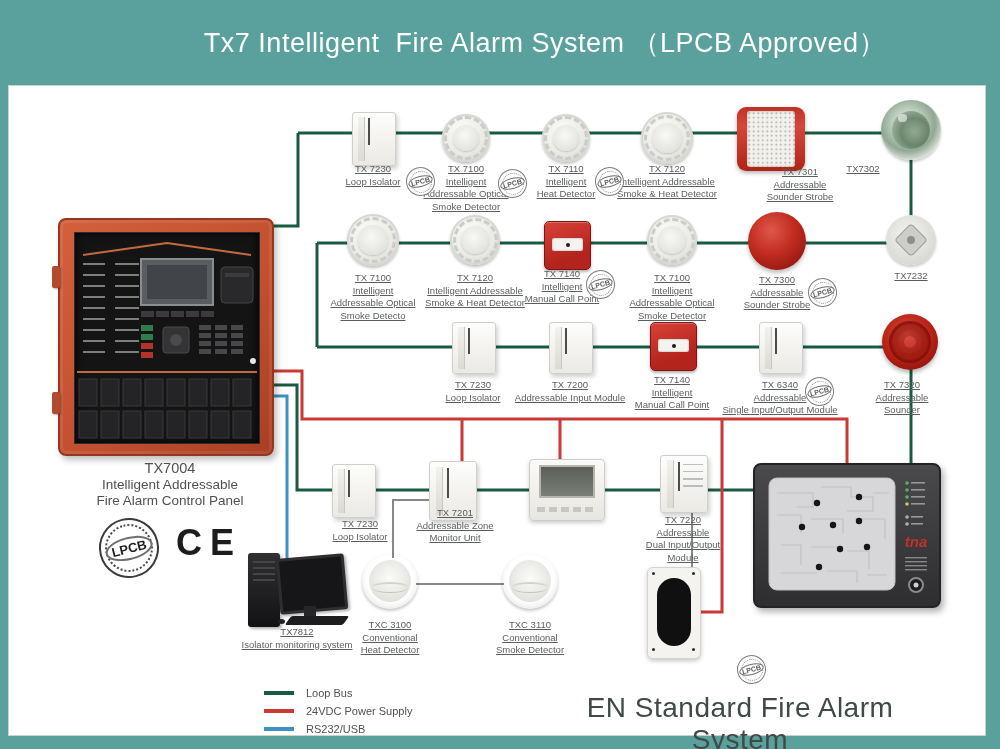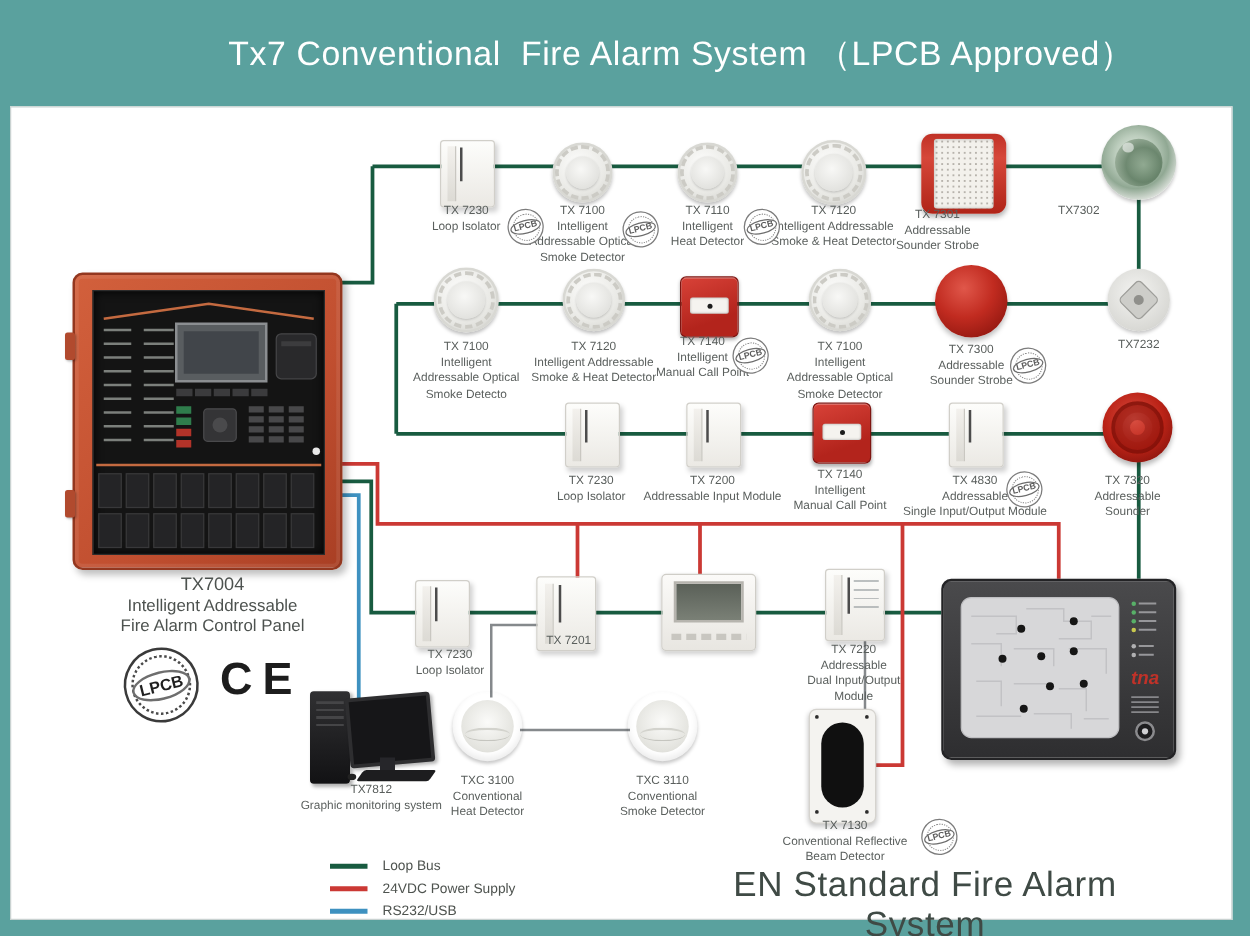--- a/index.html
+++ b/index.html
@@ -6,21 +6,21 @@
   .stage{position:relative;width:1000px;height:749px;background:#5aa19e;overflow:hidden;
          font-family:"Liberation Sans",sans-serif;}
   .title{position:absolute;top:0;left:0;right:0;height:85px;margin:0;display:flex;
          align-items:center;justify-content:center;padding-left:90px;box-sizing:border-box;
          color:#ffffff;font-size:27px;font-weight:500;letter-spacing:.5px;white-space:pre;}
   .content{position:absolute;left:8px;top:85px;width:978px;height:651px;background:#ffffff;
            border:1px solid #c9d2d1;box-sizing:border-box;}
   .wires{position:absolute;left:0;top:0;width:1000px;height:749px;pointer-events:none;}
 
   
-  .lbl{position:absolute;text-align:center;color:#5a5f5d;font-size:9.5px;line-height:12.5px;}
+  .lbl{position:absolute;text-align:center;color:#5a5f5d;font-size:9.5px;line-height:12.5px;text-decoration:underline;}
   .lbl .code{display:block;}
   .lbl .desc{display:block;white-space:pre-line;}
   .panel-lbl{position:absolute;text-align:center;color:#4d524f;font-size:13.5px;line-height:16.5px;}
   .panel-lbl .code{display:block;font-size:14.5px;}
   .panel-lbl .desc{display:block;white-space:pre-line;}
 
   
   .lpcb{position:absolute;width:27px;height:27px;border:1.5px solid #7c7c7c;border-radius:50%;
         transform:rotate(-14deg);display:flex;align-items:center;justify-content:center;background:#fff;}
   .lpcb::before{content:"";position:absolute;inset:2.5px;border:1px dotted #909090;border-radius:50%;}
@@ -143,21 +143,21 @@
   .legend-label{font-size:11px;color:#4e534f;}
 
   .footer{position:absolute;left:540px;top:692px;width:400px;text-align:center;
      font-size:28px;color:#3f4a45;letter-spacing:.5px;}
 </style>
 </head>
 <body>
 
 <div class="stage">
 
-  <h1 class="title">Tx7 Conventional  Fire Alarm System （LPCB Approved）</h1>
+  <h1 class="title">Tx7 Intelligent  Fire Alarm System （LPCB Approved）</h1>
 
   <div class="content"></div>
 
   <svg class="wires" viewBox="0 0 1000 749">
     <g stroke="#185b40" stroke-width="3" fill="none">
       <polyline points="298,133 911,133"></polyline>
       <polyline points="911,133 911,243"></polyline>
       <polyline points="317,243 911,243"></polyline>
       <polyline points="317,243 317,347"></polyline>
       <polyline points="317,347 911,347"></polyline>
@@ -292,21 +292,21 @@
   <div class="lbl" style="left:506px;top:163px;width:120px">
     <span class="code">TX 7110</span>
     <span class="desc">Intelligent
 Heat Detector</span>
   </div>
   <div class="lbl" style="left:597px;top:163px;width:140px">
     <span class="code">TX 7120</span>
     <span class="desc">Intelligent Addressable
 Smoke &amp; Heat Detector</span>
   </div>
-  <div class="lbl" style="left:690px;top:166px;width:120px">
+  <div class="lbl" style="left:740px;top:166px;width:120px">
     <span class="code">TX 7301</span>
     <span class="desc">Addressable
 Sounder Strobe</span>
   </div>
   <div class="lbl" style="left:793px;top:163px;width:140px">
     <span class="code">TX7302</span>
   </div>
   <div class="lpcb" style="left:406px;top:167px">
       <b>LPCB</b>
     </div>
@@ -374,21 +374,21 @@
   <div class="lbl" style="left:495px;top:379px;width:150px">
     <span class="code">TX 7200</span>
     <span class="desc">Addressable Input Module</span>
   </div>
   <div class="lbl" style="left:612px;top:374px;width:120px">
     <span class="code">TX 7140</span>
     <span class="desc">Intelligent
 Manual Call Point</span>
   </div>
   <div class="lbl" style="left:700px;top:379px;width:160px">
-    <span class="code">TX 4830</span>
+    <span class="code">TX 6340</span>
     <span class="desc">Addressable
 Single Input/Output Module</span>
   </div>
   <div class="lbl" style="left:842px;top:379px;width:120px">
     <span class="code">TX 7320</span>
     <span class="desc">Addressable
 Sounder</span>
   </div>
   <div class="lpcb" style="left:805px;top:377px">
       <b>LPCB</b>
@@ -440,20 +440,22 @@
       <circle cx="161" cy="120" r="2.5" fill="#cfcfd2"></circle>
     </svg>
   </div>
 
   <div class="lbl" style="left:300px;top:518px;width:120px">
     <span class="code">TX 7230</span>
     <span class="desc">Loop Isolator</span>
   </div>
   <div class="lbl" style="left:395px;top:507px;width:120px">
     <span class="code">TX 7201</span>
+    <span class="desc">Addressable Zone
+Monitor Unit</span>
   </div>
   <div class="lbl" style="left:623px;top:514px;width:120px">
     <span class="code">TX 7220</span>
     <span class="desc">Addressable
 Dual Input/Output
 Module</span>
   </div>
 
   <div class="pc" style="left:246px;top:549px">
     <div class="pc-tower"></div>
@@ -461,37 +463,32 @@
     <div class="pc-stand"></div>
     <div class="pc-kbd"></div>
     <div class="pc-mouse"></div>
   </div>
   <div class="conv" style="left:362px;top:553px;width:56px;height:56px"></div>
   <div class="conv" style="left:502px;top:553px;width:56px;height:56px"></div>
   <div class="beam" style="left:647px;top:567px;width:52px;height:90px"></div>
 
   <div class="lbl" style="left:217px;top:626px;width:160px">
     <span class="code">TX7812</span>
-    <span class="desc">Graphic monitoring system</span>
+    <span class="desc">Isolator monitoring system</span>
   </div>
   <div class="lbl" style="left:330px;top:619px;width:120px">
     <span class="code">TXC 3100</span>
     <span class="desc">Conventional
 Heat Detector</span>
   </div>
   <div class="lbl" style="left:470px;top:619px;width:120px">
     <span class="code">TXC 3110</span>
     <span class="desc">Conventional
 Smoke Detector</span>
   </div>
-  <div class="lbl" style="left:606px;top:655px;width:140px">
-    <span class="code">TX 7130</span>
-    <span class="desc">Conventional Reflective
-Beam Detector</span>
-  </div>
   <div class="lpcb" style="left:737px;top:655px">
       <b>LPCB</b>
     </div>
 
   <div class="legend">
     <div class="legend-row">
       <div class="swatch" style="background:#185b40"></div>
       <span class="legend-label">Loop Bus</span>
     </div>
     <div class="legend-row">

